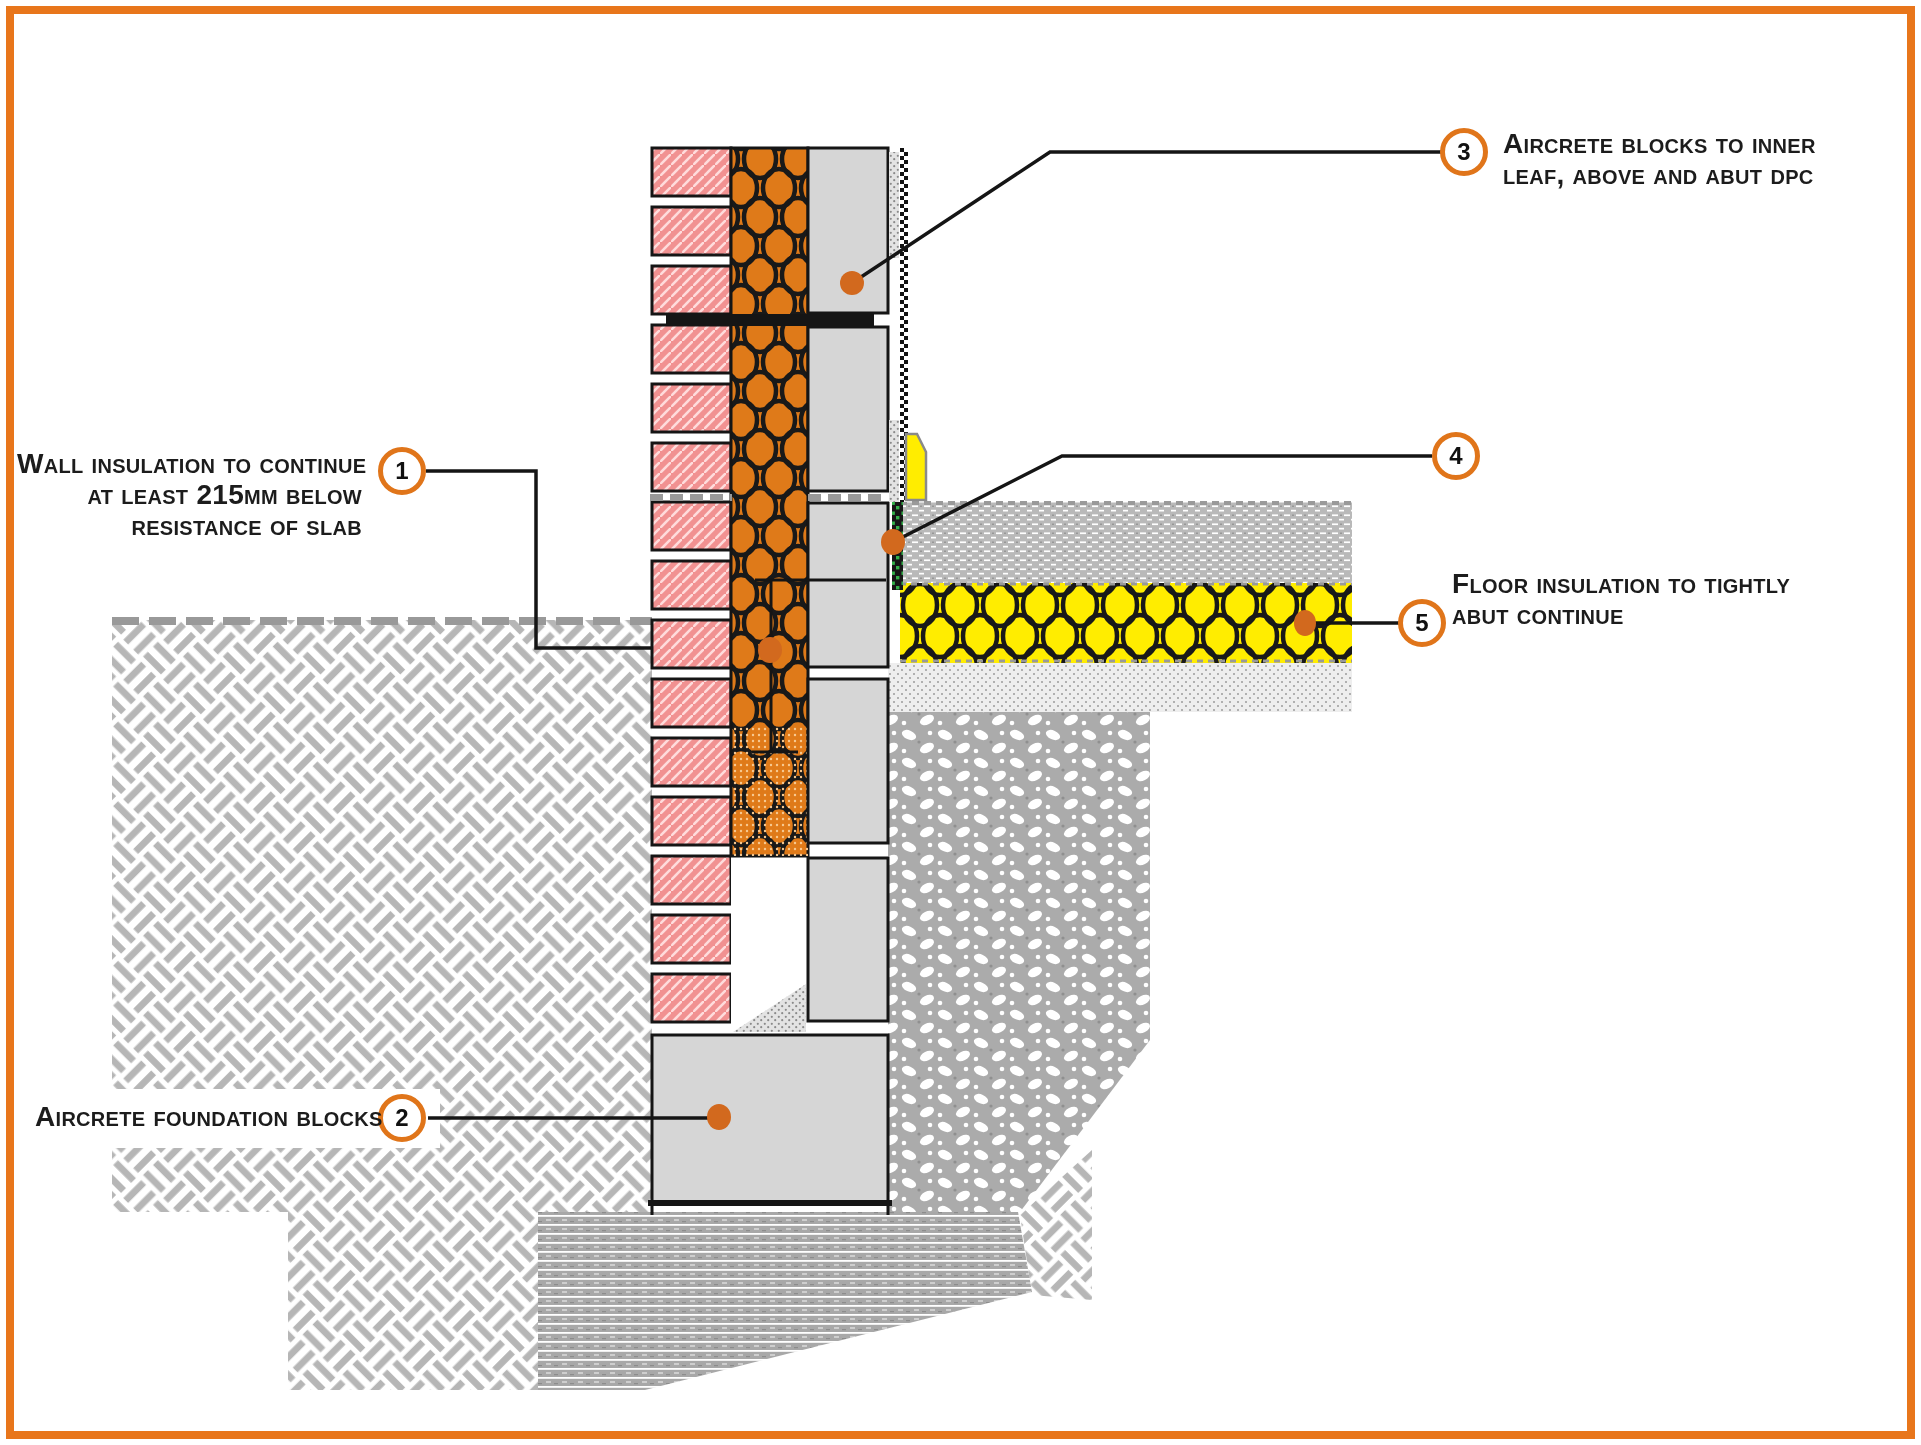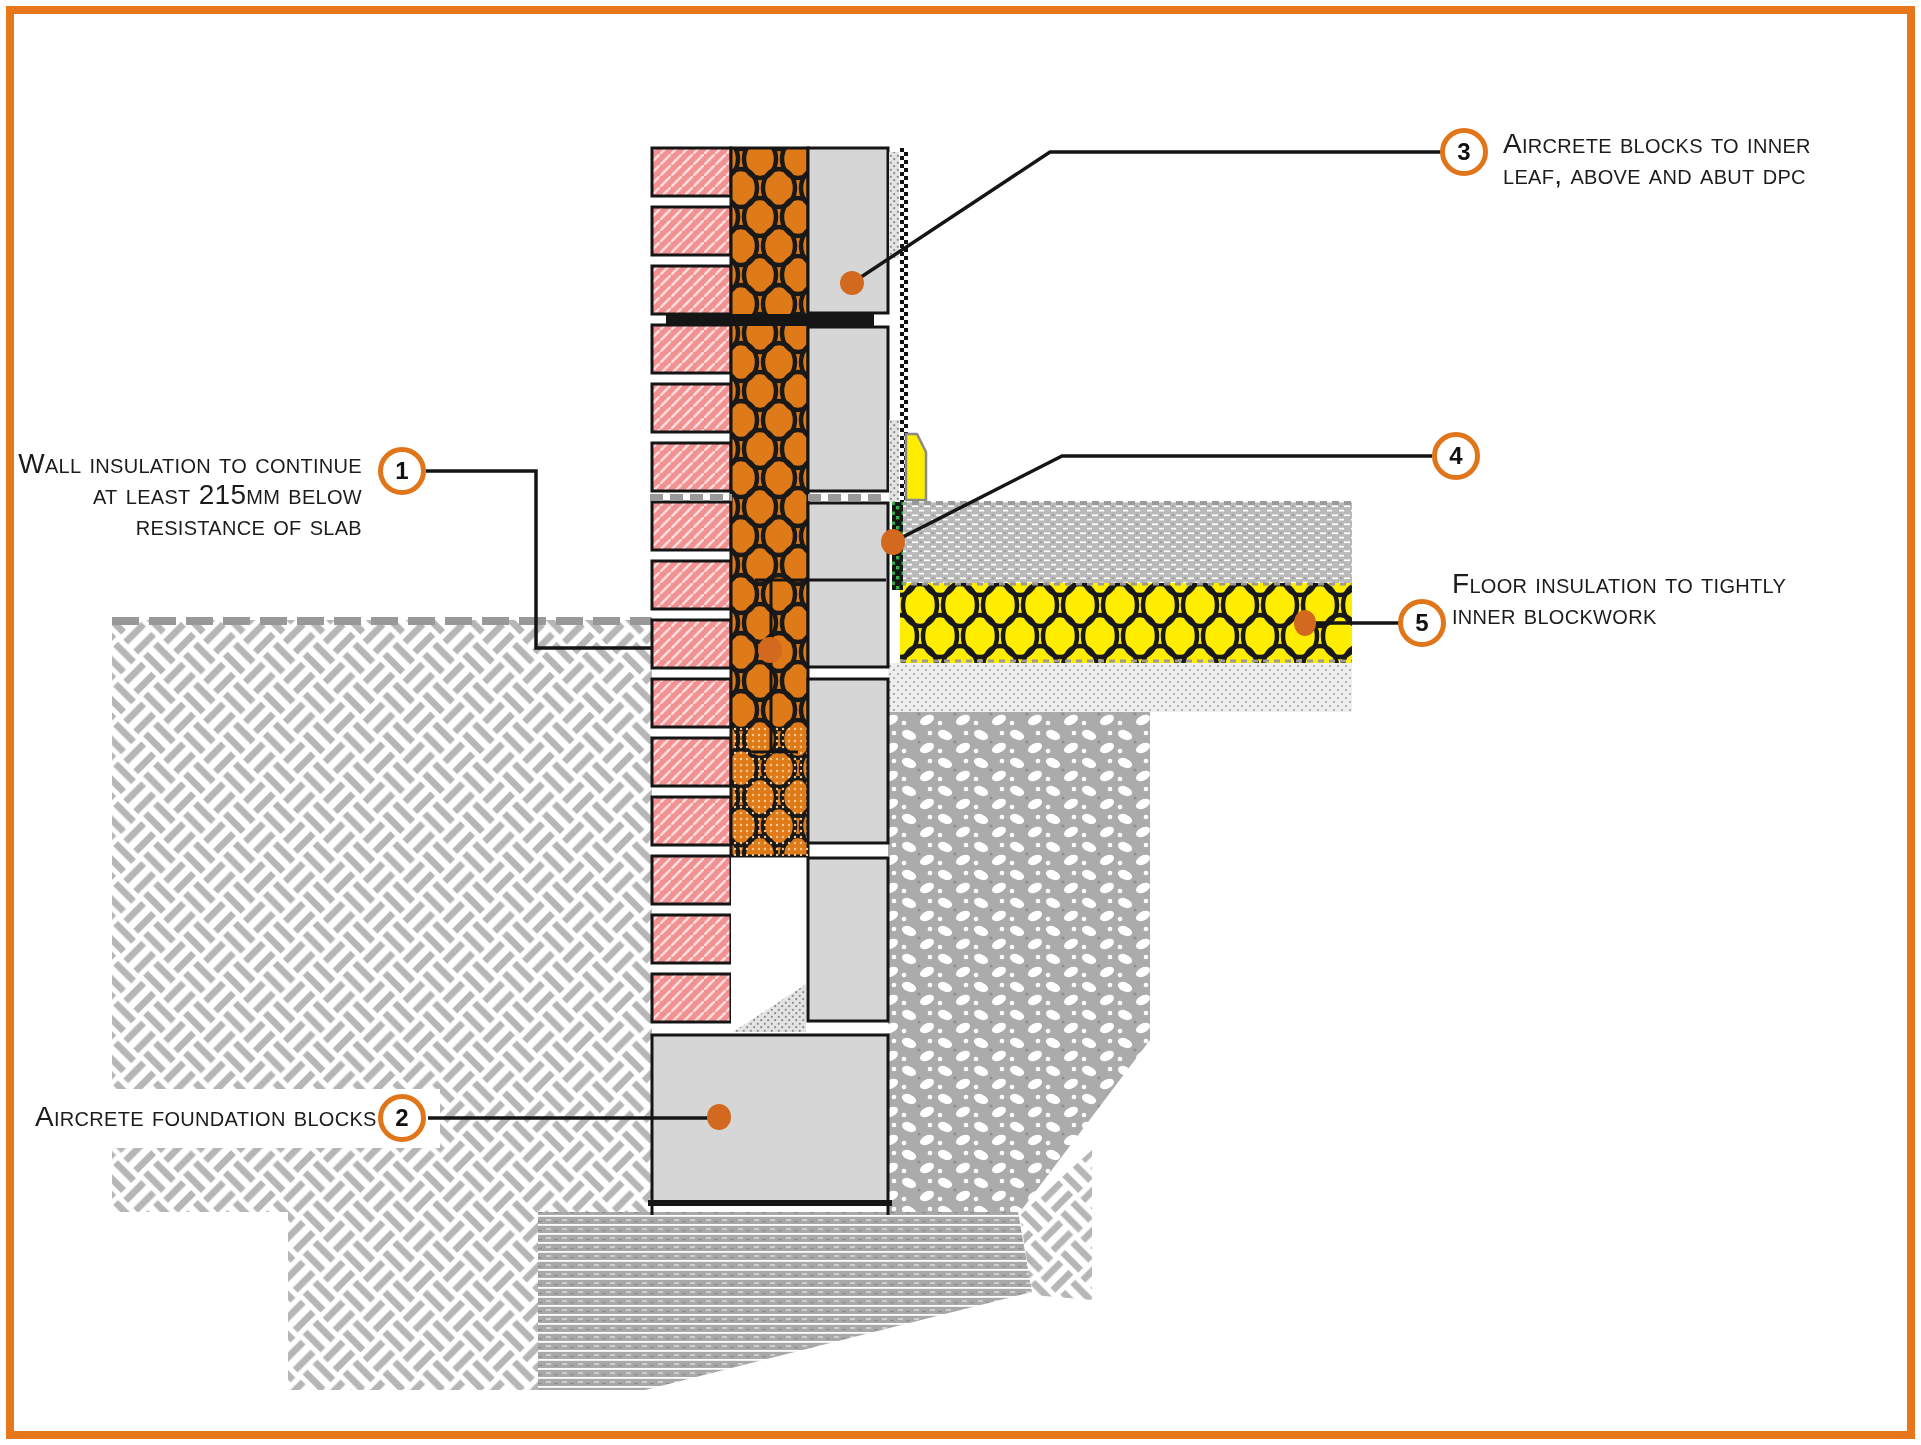--- a/index.html
+++ b/index.html
@@ -2,21 +2,21 @@
 <html><head>
 <meta charset="utf-8">
 <style>
   html,body{margin:0;padding:0;background:#fff;}
   .canvas{position:relative;width:1921px;height:1445px;background:#fff;overflow:hidden;
           font-family:"Liberation Sans",sans-serif;}
   .frame{position:absolute;left:6px;top:6px;right:6px;bottom:6px;border:8px solid #e8761b;pointer-events:none;}
   svg{position:absolute;left:0;top:0;}
   .lbl{position:absolute;font-variant:small-caps;font-size:28px;line-height:31px;color:#1c1c1c;
        letter-spacing:.3px;white-space:nowrap;}
-  .lbl div{white-space:nowrap;}
+  .lbl div{white-space:nowrap;font-weight:bold;}
   .lbl.right{text-align:right;margin-top:11px;}
   .co{position:absolute;width:48px;height:48px;box-sizing:border-box;border-radius:50%;
       border:5px solid #e0751a;background:#fff;display:flex;align-items:center;justify-content:center;
       font-weight:bold;font-size:24px;color:#111;}
 </style>
 </head>
 <body>
 
 <div class="canvas">
 
@@ -225,17 +225,17 @@
   </div>
 
   <div class="lbl" style="left:1503px;top:128px;">
     <div>Aircrete blocks to inner</div>
     <div>leaf, above and abut dpc</div>
   </div>
 
 
   <div class="lbl" style="left:1452px;top:568px;">
     <div>Floor insulation to tightly</div>
-    <div>inner blockwork</div>
+    <div>abut continue</div>
   </div>
 
   <div class="frame"></div>
 </div>
 
 </body></html>

